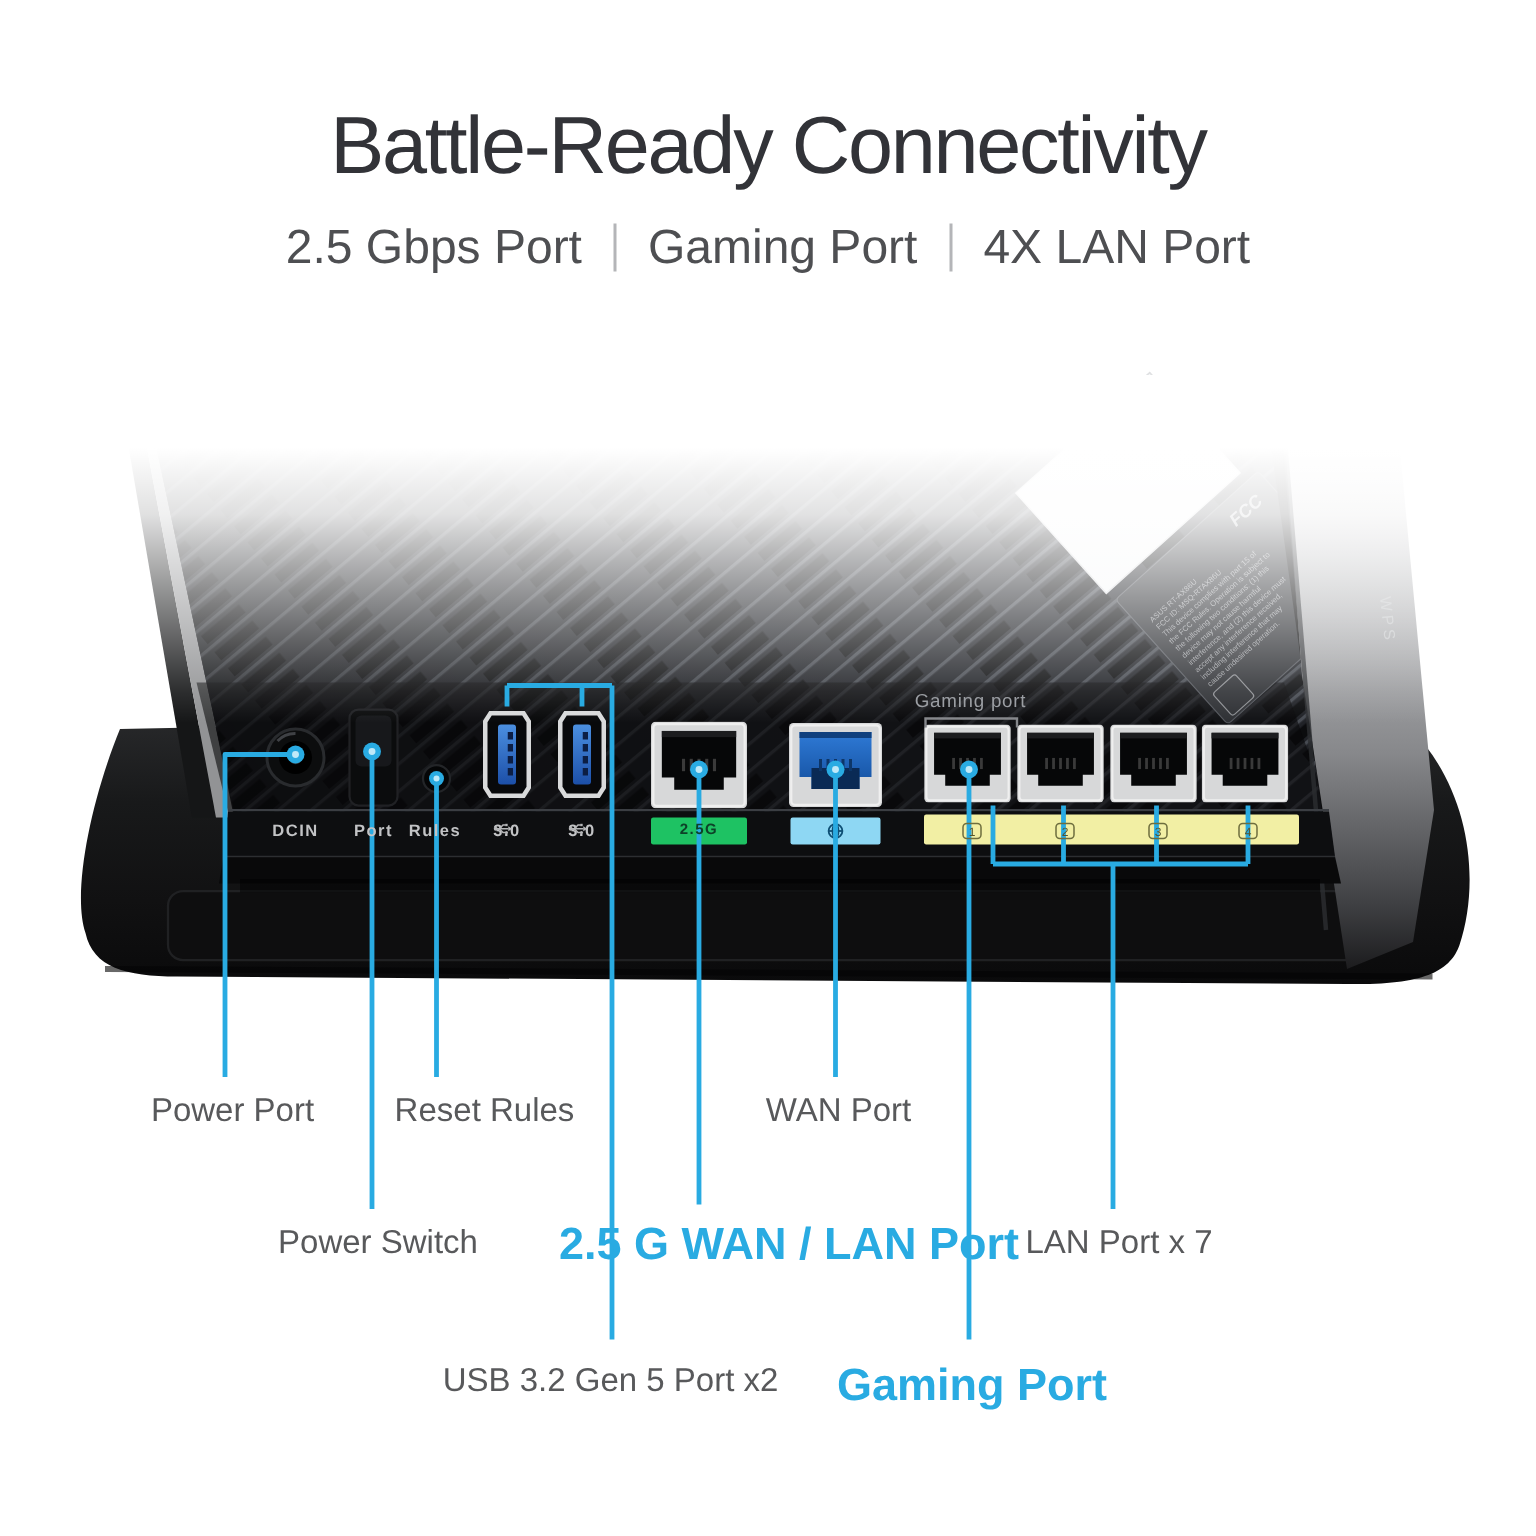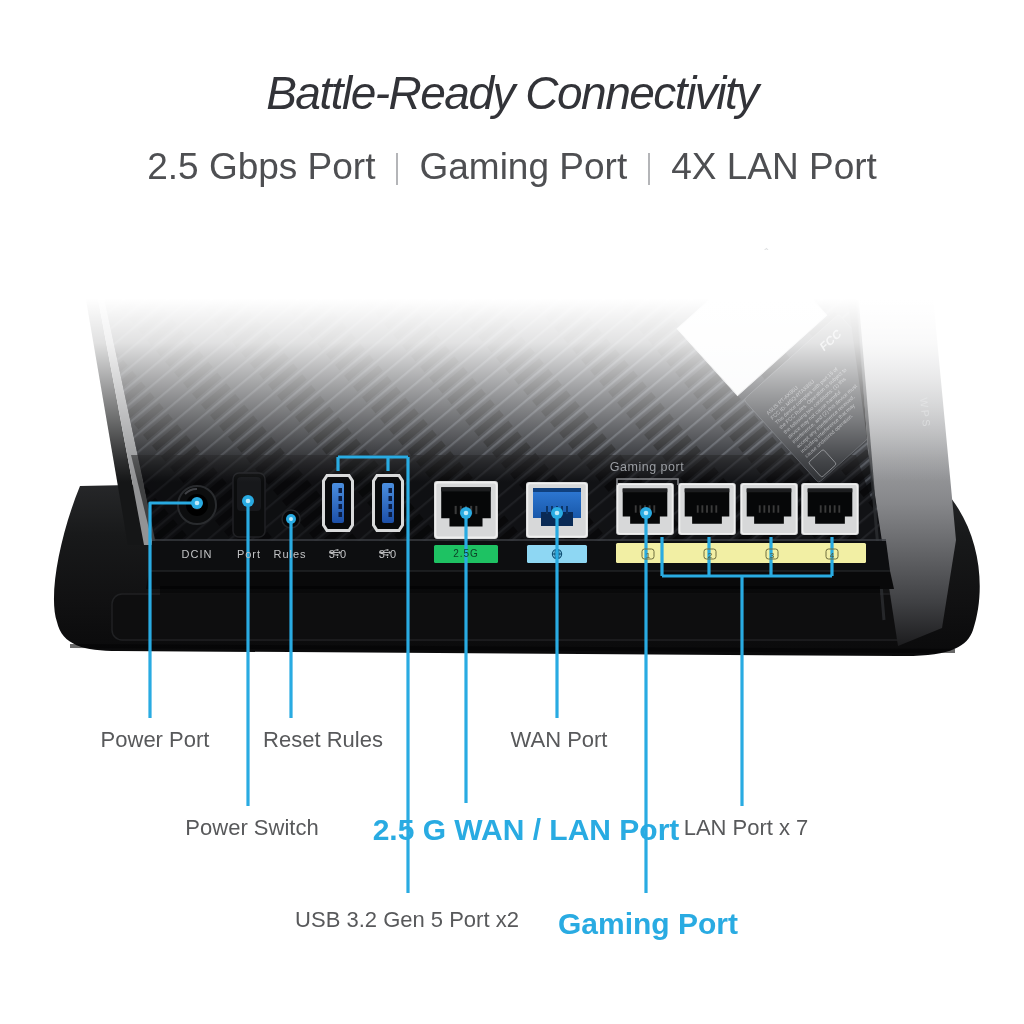--- a/index.html
+++ b/index.html
@@ -1,30 +1,30 @@
 <!DOCTYPE html>
 <html><head>
 <meta charset="utf-8">
 <style>
   html,body{margin:0;padding:0;background:#ffffff;}
   body{width:1024px;height:1024px;position:relative;overflow:hidden;
        font-family:"Liberation Sans",sans-serif;}
   .abs{position:absolute;}
   
-  #title{left:0;right:0;top:66px;text-align:center;font-size:46px;letter-spacing:-1.5px;
-         color:#323338;white-space:nowrap;font-style:italic;}
-  #subtitle{left:0;right:0;top:146px;text-align:center;font-size:37px;color:#4e4f52;white-space:nowrap;}
+  #title{left:0;right:0;top:66px;text-align:center;font-size:54px;letter-spacing:-1.5px;
+         color:#323338;white-space:nowrap;}
+  #subtitle{left:0;right:0;top:146px;text-align:center;font-size:32px;color:#4e4f52;white-space:nowrap;}
   .sep{display:inline-block;width:0;height:32px;border-left:2px solid #b4b5b8;
        margin:0 21px;vertical-align:-6px;}
   
   .lbl{position:absolute;transform:translateX(-50%);font-size:22px;color:#58595b;white-space:nowrap;}
   .lbl.hl{color:#29abe2;font-weight:bold;font-size:30px;}
   
   .strip-label{position:absolute;transform:translateX(-50%);top:548px;font-size:11px;
-               color:#c2c3c5;letter-spacing:1px;white-space:nowrap;font-weight:normal;}
+               color:#c2c3c5;letter-spacing:1px;white-space:nowrap;font-weight:bold;}
   .strip-label svg{vertical-align:-1px;margin-right:2px;}
   #green-label-text{top:548px;font-size:10px;color:#0d4228;letter-spacing:1px;text-align:center;}
   #gaming-port-label{position:absolute;transform:translateX(-50%);left:647px;top:460px;
                      font-size:12.5px;color:#9b9ea3;letter-spacing:.5px;white-space:nowrap;}
   .lan-num{position:absolute;transform:translate(-50%,-50%);top:554px;width:13px;height:11px;
            border:1px solid #6e6e3e;border-radius:3px;color:#55552e;font-size:8px;line-height:11px;
            text-align:center;box-sizing:border-box;}
   
   #fade{left:0;right:0;top:250px;height:232px;
         background:linear-gradient(to bottom,#ffffff 0%,#ffffff 21%,

